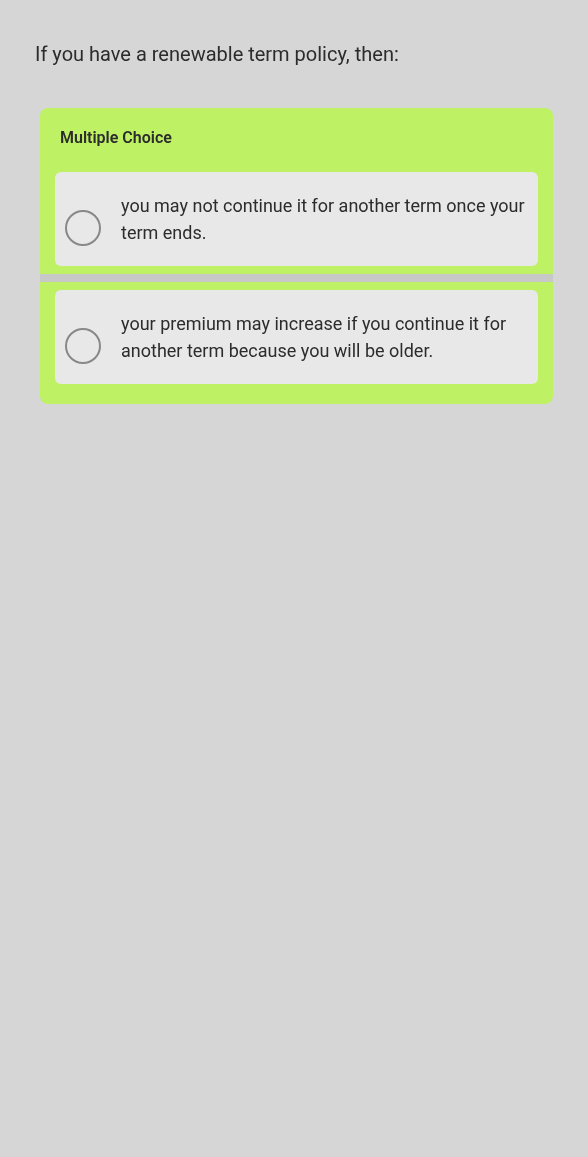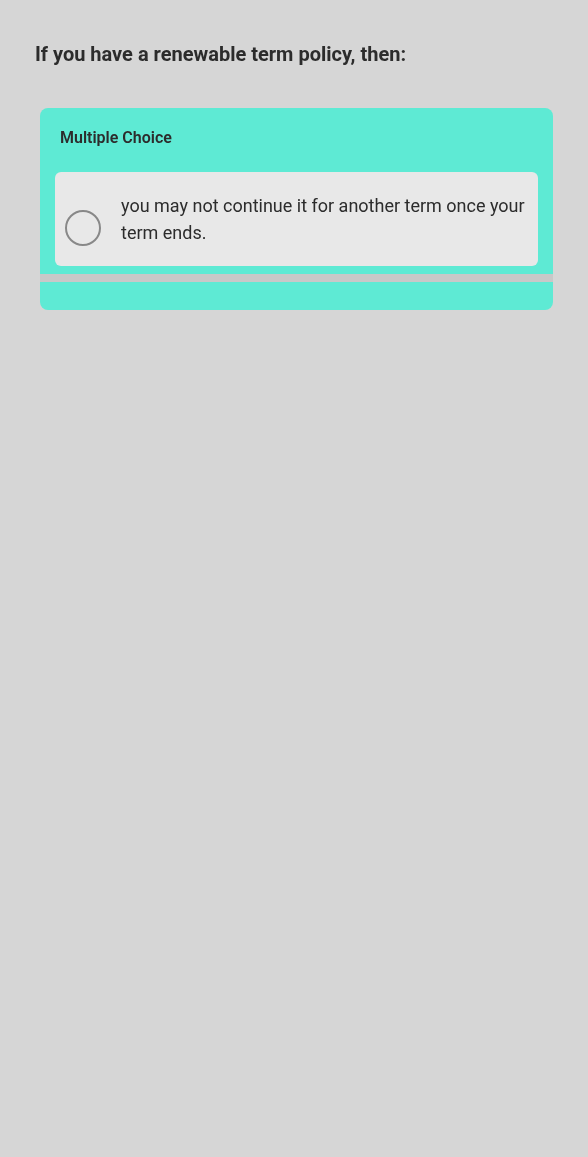--- a/index.html
+++ b/index.html
@@ -18,29 +18,29 @@
 
     .page-container {
       width: 588px;
       min-height: 1157px;
       background-color: #d6d6d6;
       padding: 40px 30px 40px 30px;
     }
 
     .question-text {
       font-size: 20px;
-      font-weight: 700;
+      font-weight: 400;
       color: #2c2c2c;
       line-height: 1.4;
       margin-bottom: 40px;
       padding: 0 5px;
     }
 
     .card {
-      background-color: #5eead4;
+      background-color: #bef264;
       border-radius: 8px;
       padding: 20px 15px 20px 15px;
       margin-left: 10px;
       margin-right: 5px;
     }
 
     .card-label {
       font-size: 16px;
       font-weight: 600;
       color: #2c2c2c;
@@ -105,16 +105,20 @@
 
     <div class="card-label">Multiple Choice</div>
 
     <div class="option-row">
       <input type="radio" class="radio-circle" name="mc-answer" style="">
       <span class="option-text">you may not continue it for another term once your term ends.</span>
     </div>
 
     <div class="divider"></div>
 
+    <div class="option-row">
+      <input type="radio" class="radio-circle" name="mc-answer" style="">
+      <span class="option-text">your premium may increase if you continue it for another term because you will be older.</span>
+    </div>
 
   </div>
 
 </div>
 
 </body></html>

